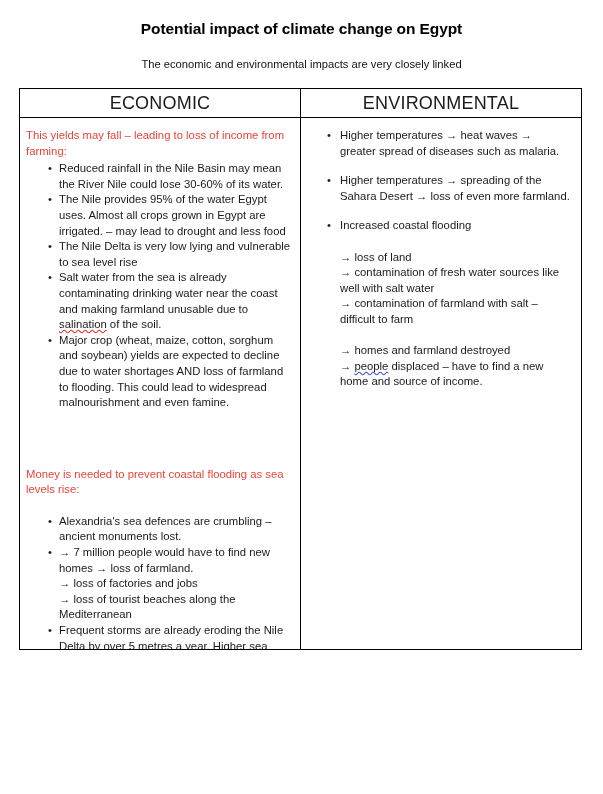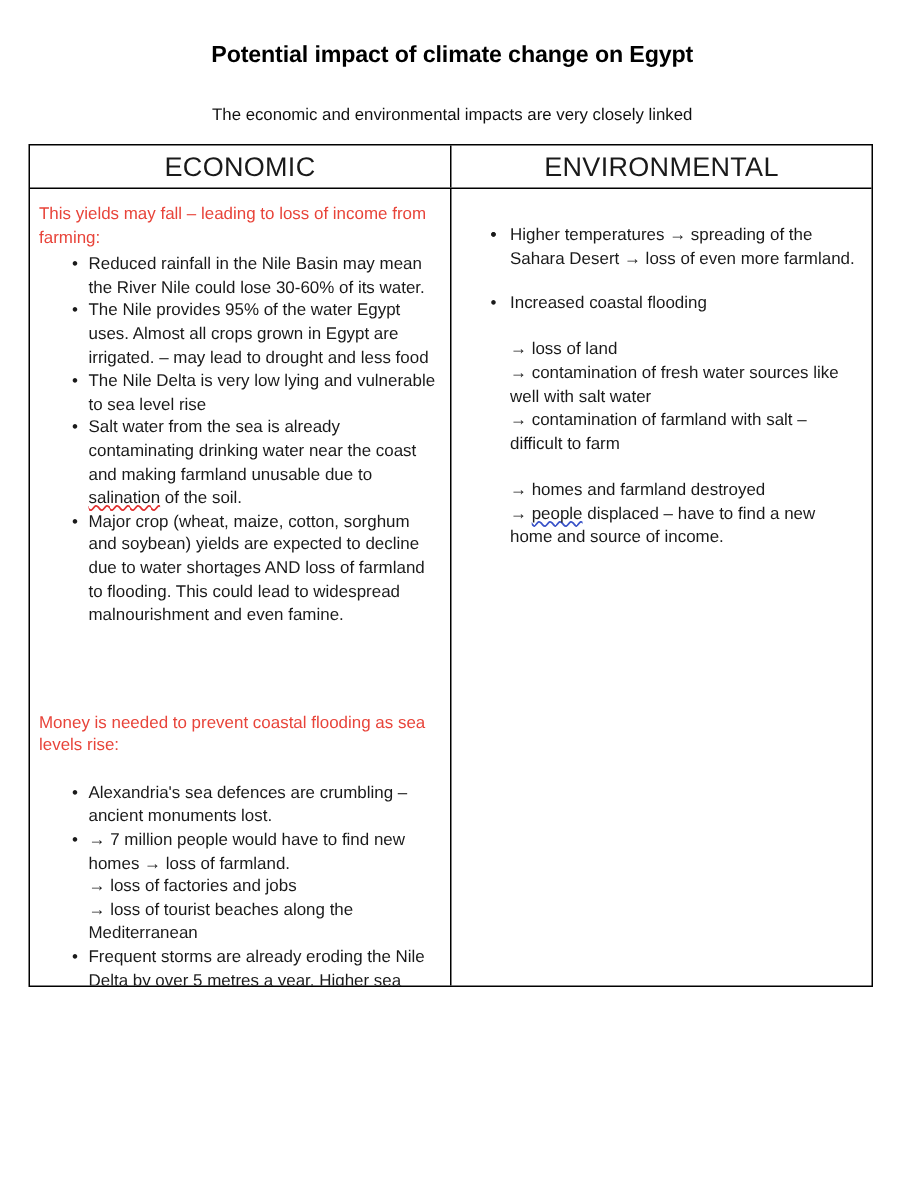--- a/index.html
+++ b/index.html
@@ -21,30 +21,30 @@
     height: 794px;
     box-sizing: border-box;
   }
 
   
   .doc-title {
     text-align: center;
     font-size: 15.5px;
     font-weight: bold;
     color: #000000;
-    margin: 8px;
+    margin: 0;
     padding-top: 20px;
     letter-spacing: -0.1px;
   }
   .doc-subtitle {
     text-align: center;
     font-size: 11.2px;
     font-weight: normal;
     color: #111111;
-    margin: 9px;
+    margin: 4px;
     padding-top: 16px;
   }
 
   
   .impact-table {
     position: absolute;
     left: 19px;
     top: 88px;
     width: 563px;
     height: 562px;
@@ -254,20 +254,21 @@
 
         </div>
       </div>
 
       <div class="col-right">
         <div class="cell-body right-pad">
 
           <ul class="bullets spaced">
             <li>
               <span class="bullet-dot">•</span>
+              <span>Higher temperatures → heat waves → greater spread of diseases such as malaria.</span>
             </li>
             <li>
               <span class="bullet-dot">•</span>
               <span>Higher temperatures → spreading of the Sahara Desert → loss of even more farmland.</span>
             </li>
             <li>
               <span class="bullet-dot">•</span>
               <span>Increased coastal flooding</span>
             </li>
           </ul>

